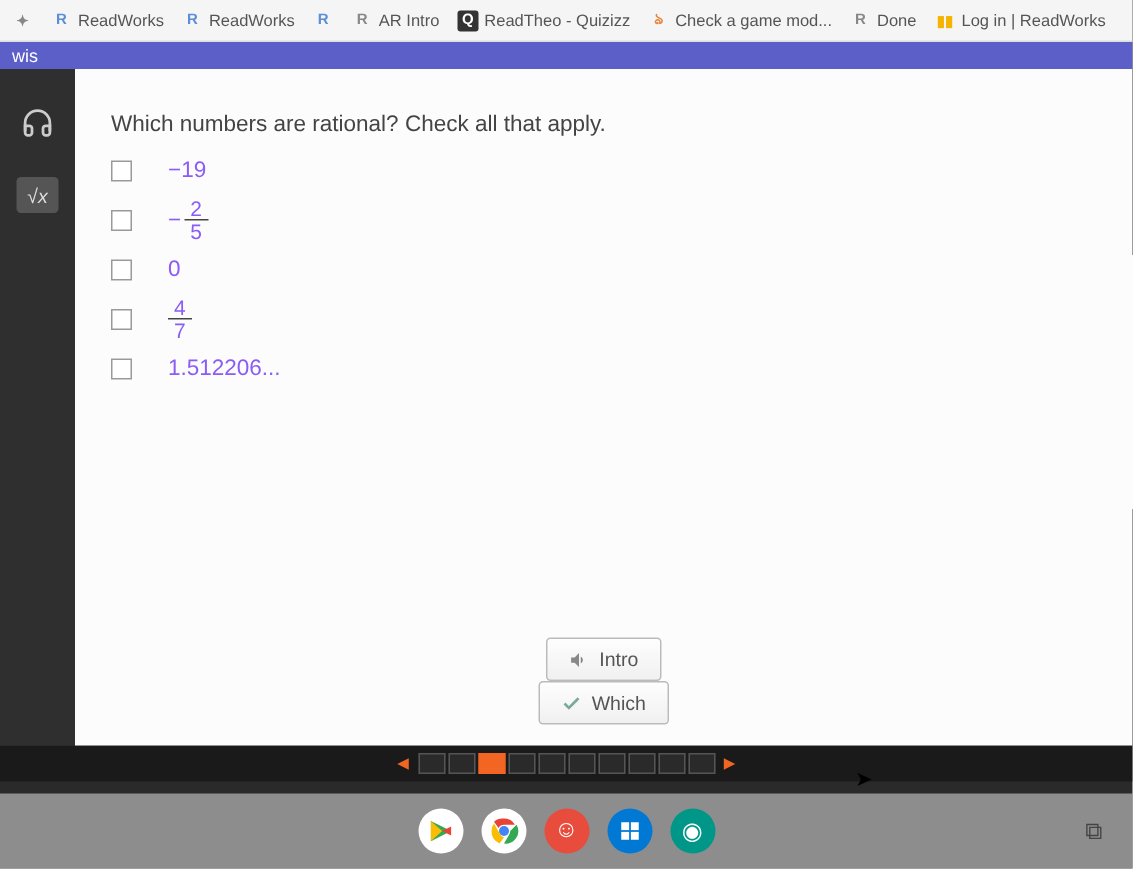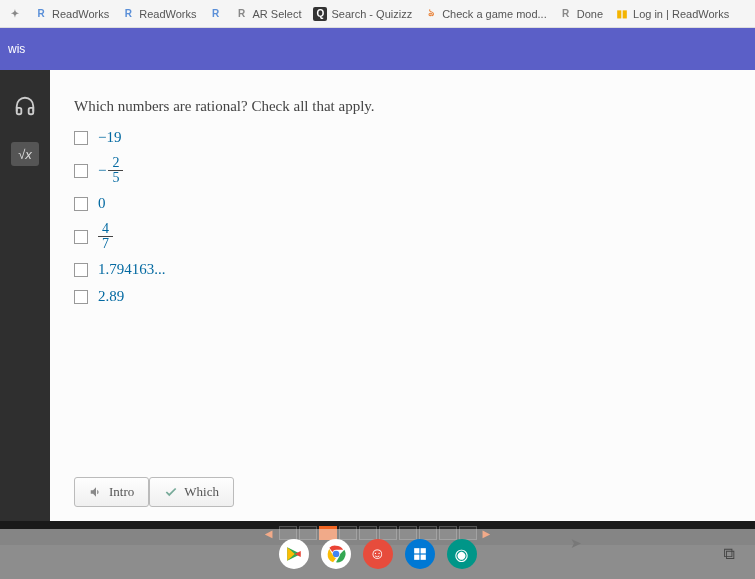--- a/index.html
+++ b/index.html
@@ -37,21 +37,21 @@
       font-size: 10px;
       font-weight: bold;
     }
     .icon-blue { color: #5a8fd8; }
     .icon-orange { color: #e8833a; }
     .icon-dark { background: #333; color: white; border-radius: 2px; padding: 1px 2px; }
     .icon-bar { color: #f4b400; }
     .title-bar {
       background: #5b5fc7;
       color: white;
-      height: 42px;
+      height: 18px;
       display: flex;
       align-items: center;
       padding: 0 8px;
       font-size: 12px;
     }
     .main-area {
       display: flex;
       background: #3a3a3a;
       height: calc(100% - 54px - 74px);
     }
@@ -75,38 +75,37 @@
       font-size: 18px;
     }
     .content-panel {
       flex: 1;
       background: #fcfcfc;
       margin: 0 0 0 0;
       padding: 28px 24px 14px 24px;
       display: flex;
       flex-direction: column;
       position: relative;
-      font-family: Liberation Serif, serif;
     }
     .question-text {
       font-size: 15px;
       color: #444;
       margin-bottom: 14px;
     }
     .options {
       display: flex;
       flex-direction: column;
       gap: 10px;
     }
     .option {
       display: flex;
       align-items: center;
-      gap: 10px;
+      gap: 24px;
       font-size: 15px;
-      color: #0369a1;
+      color: #8b5cf6;
     }
     .checkbox {
       width: 14px;
       height: 14px;
       border: 1px solid #999;
       background: white;
       cursor: pointer;
       flex-shrink: 0;
     }
     .fraction {
@@ -118,20 +117,21 @@
     }
     .fraction .num { border-bottom: 1px solid #444; padding: 0 4px; }
     .fraction .den { padding: 0 4px; }
     .frac-wrap { display: inline-flex; align-items: center; gap: 2px;}
     .bottom-bar {
       margin-top: auto;
       display: flex;
       justify-content: flex-start;
       align-items: center;
       padding-top: 10px;
+      flex-direction: column;
     }
     .btn {
       display: inline-flex;
       align-items: center;
       gap: 6px;
       padding: 6px 14px;
       border: 1px solid #bbb;
       background: linear-gradient(#fefefe, #f0f0f0);
       border-radius: 3px;
       font-size: 13px;
@@ -204,25 +204,25 @@
   </div>
   <div class="bookmark">
     <span class="bookmark-icon icon-blue">R</span>
     <span>ReadWorks</span>
   </div>
   <div class="bookmark">
     <span class="bookmark-icon icon-blue">R</span>
   </div>
   <div class="bookmark">
     <span class="bookmark-icon" style="color:#888;">R</span>
-    <span>AR Select</span>
+    <span>AR Intro</span>
   </div>
   <div class="bookmark">
     <span class="bookmark-icon icon-dark">Q</span>
-    <span>Search - Quizizz</span>
+    <span>ReadTheo - Quizizz</span>
   </div>
   <div class="bookmark">
     <span class="bookmark-icon icon-orange">ঌ</span>
     <span>Check a game mod...</span>
   </div>
   <div class="bookmark">
     <span class="bookmark-icon" style="color:#888;">R</span>
     <span>Done</span>
   </div>
   <div class="bookmark">
@@ -273,25 +273,21 @@
         <div class="checkbox"></div>
         <span class="frac-wrap">
           <span class="fraction">
             <span class="num">4</span>
             <span class="den">7</span>
           </span>
         </span>
       </div>
       <div class="option">
         <div class="checkbox"></div>
-        <span>1.794163...</span>
-      </div>
-      <div class="option">
-        <div class="checkbox"></div>
-        <span>2.89</span>
+        <span>1.512206...</span>
       </div>
     </div>
 
     <div class="bottom-bar">
       <div class="btn">
         <svg viewBox="0 0 24 24" fill="#888">
             <path d="M3 9v6h4l5 5V4L7 9H3zm13.5 3a4.5 4.5 0 0 0-2.5-4v8a4.5 4.5 0 0 0 2.5-4z"></path>
           </svg>
         <span>Intro</span>
       </div>

